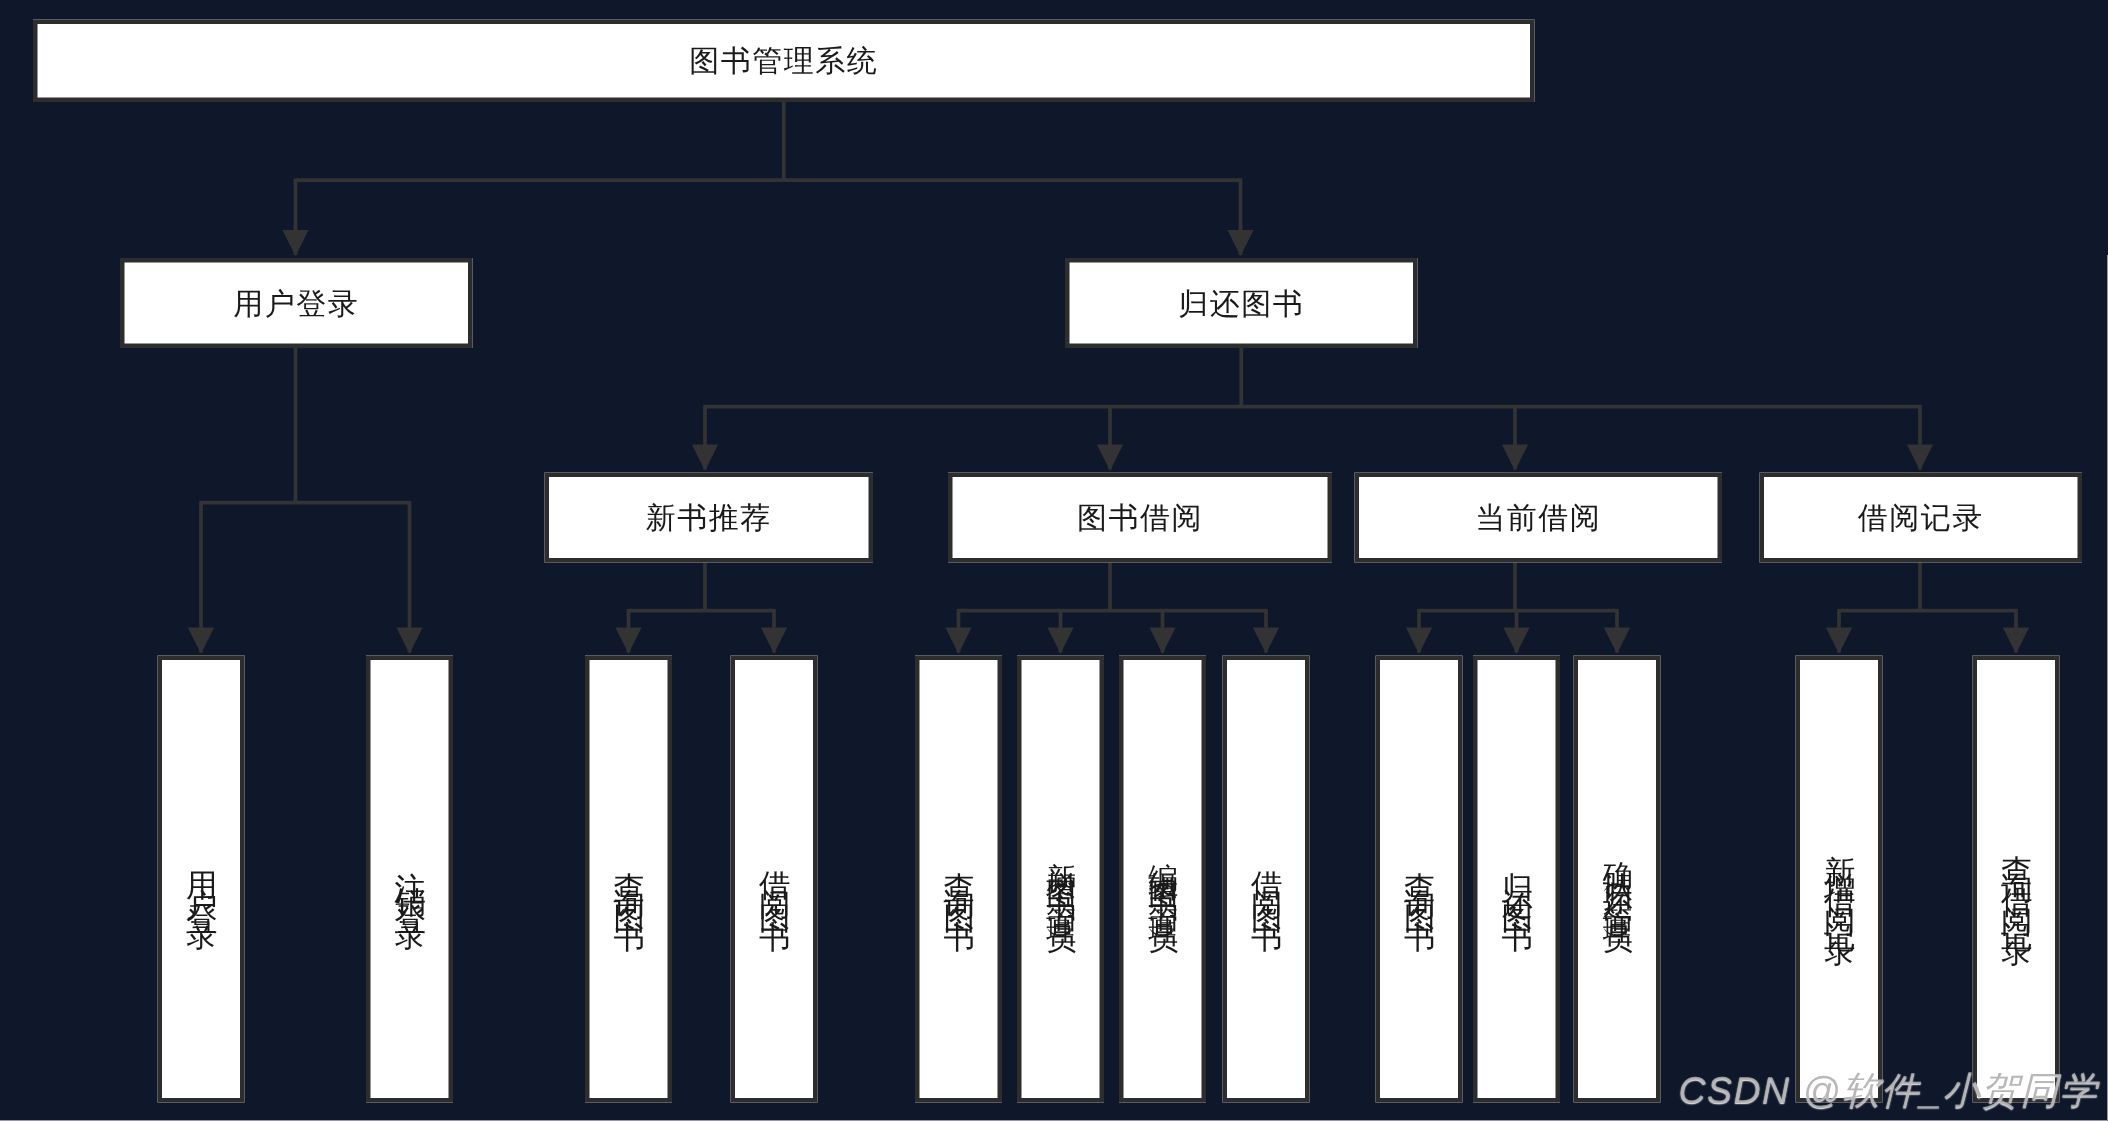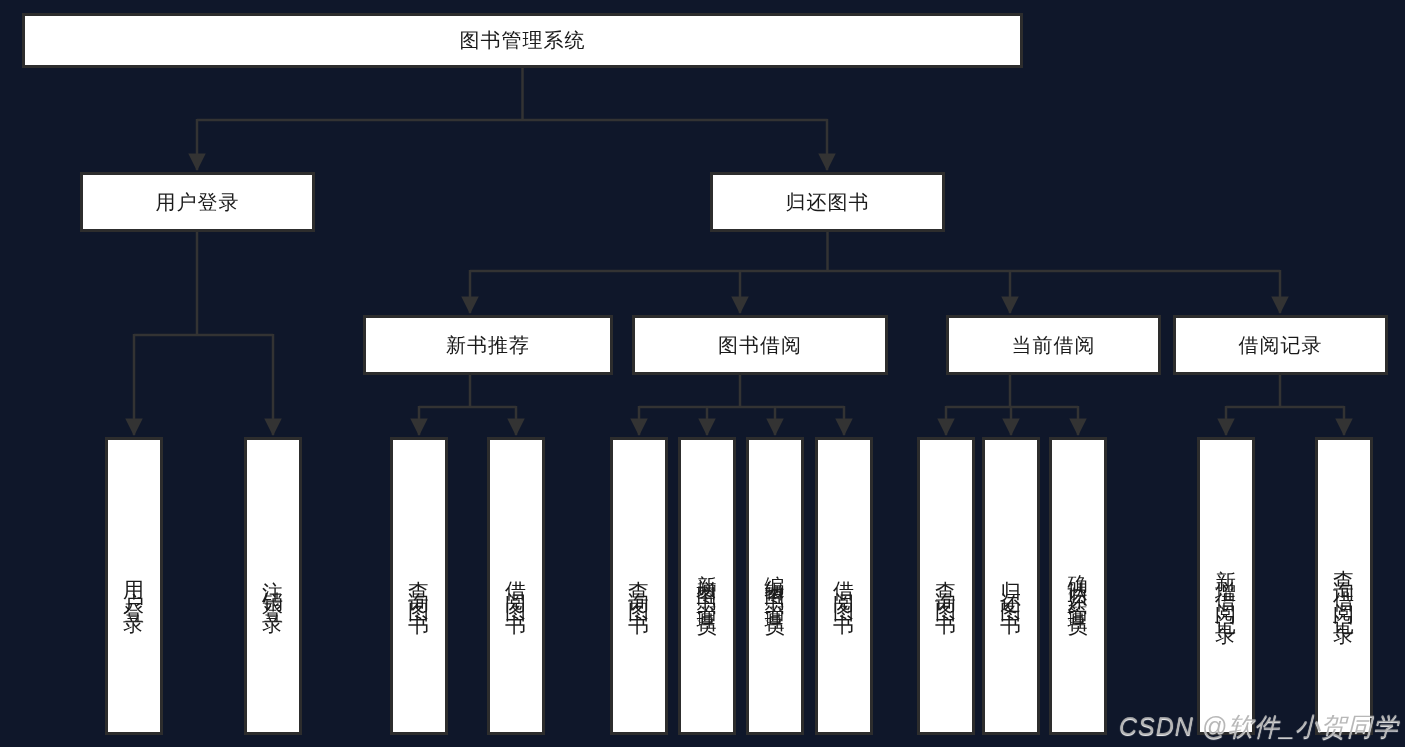--- a/index.html
+++ b/index.html
@@ -17,23 +17,23 @@
   .h-node{font-size:20px;letter-spacing:1px;}
   .v-node{
     writing-mode:vertical-lr;text-orientation:mixed;
     font-size:21px;letter-spacing:11px;line-height:1;
   }
   .v-node.long{font-size:20px;letter-spacing:6px;}
   
   #n-root   {left:22px;  top:13px;  width:1001px;height:55px;}
   #n-user   {left:80px;  top:172px; width:235px; height:60px;}
   #n-mgmt   {left:710px; top:172px; width:235px; height:60px;}
-  #n-newrec {left:363px; top:315px; width:250px; height:60px;}
+  #n-newrec {left:363px; top:315px; width:219px; height:60px;}
   #n-borrow {left:632px; top:315px; width:256px; height:60px;}
-  #n-current{left:946px; top:315px; width:215px; height:60px;}
+  #n-current{left:903px; top:315px; width:245px; height:60px;}
   #n-record {left:1173px;top:315px; width:215px; height:60px;}
   .leaf{top:437px;width:58px;height:298px;}
   #l-user1{left:105px;} #l-user2{left:244px;}
   #l-nb1{left:390px;}   #l-nb2{left:487px;}
   #l-bb1{left:610px;}   #l-bb2{left:678px;} #l-bb3{left:746px;} #l-bb4{left:815px;}
   #l-cb1{left:917px;}   #l-cb2{left:982px;} #l-cb3{left:1049px;}
   #l-br1{left:1197px;}  #l-br2{left:1315px;}
   .watermark{
     position:absolute;right:6px;bottom:4px;z-index:5;
     font-size:25px;letter-spacing:1px;color:rgba(172,172,172,0.85);

